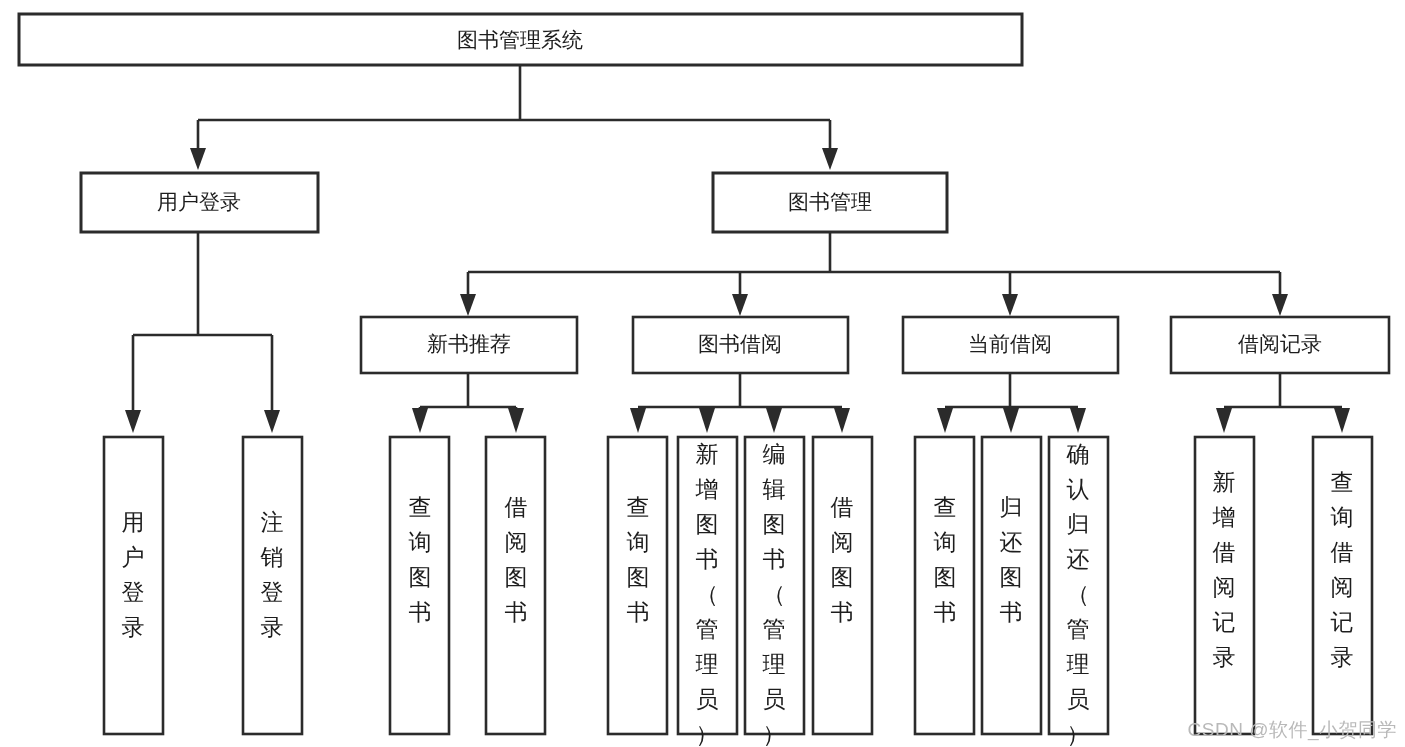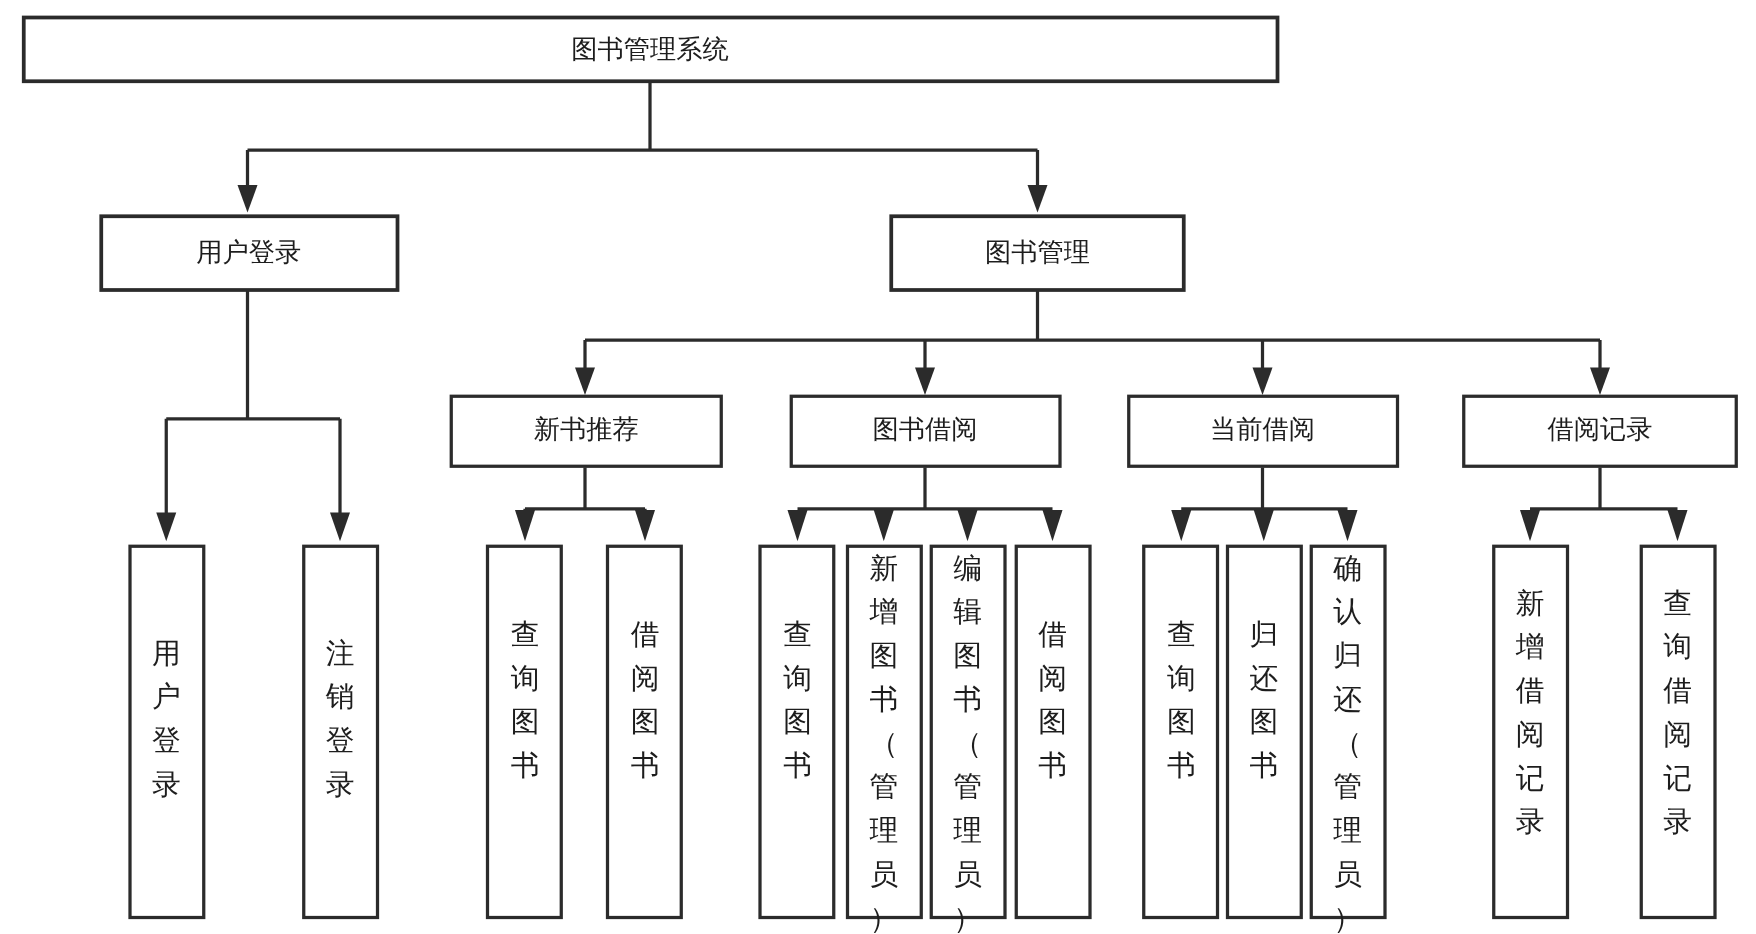--- a/index.html
+++ b/index.html
@@ -219,13 +219,14 @@
       <rect class="node-box thin" x="1195" y="437" width="59" height="297"></rect>
       <text class="label-v" x="1224" y="490"><tspan x="1224" y="490">新</tspan><tspan x="1224" y="525">增</tspan><tspan x="1224" y="560">借</tspan><tspan x="1224" y="595">阅</tspan><tspan x="1224" y="630">记</tspan><tspan x="1224" y="665">录</tspan></text>
     </g>
     <g>
       <rect class="node-box thin" x="1313" y="437" width="59" height="297"></rect>
       <text class="label-v" x="1342" y="490"><tspan x="1342" y="490">查</tspan><tspan x="1342" y="525">询</tspan><tspan x="1342" y="560">借</tspan><tspan x="1342" y="595">阅</tspan><tspan x="1342" y="630">记</tspan><tspan x="1342" y="665">录</tspan></text>
     </g>
 
   </svg>
 
+  <div class="watermark">CSDN @软件_小贺同学</div>
 </div>
 
 </body></html>

